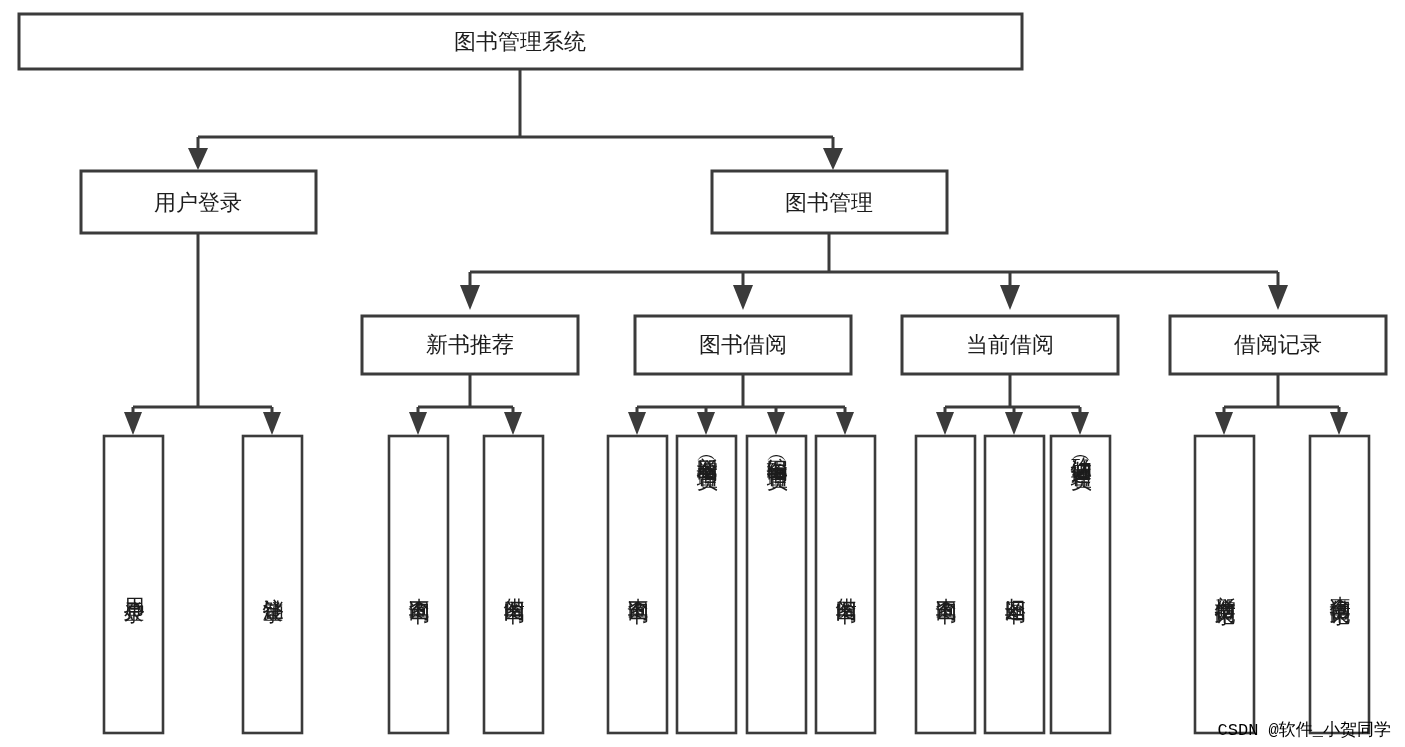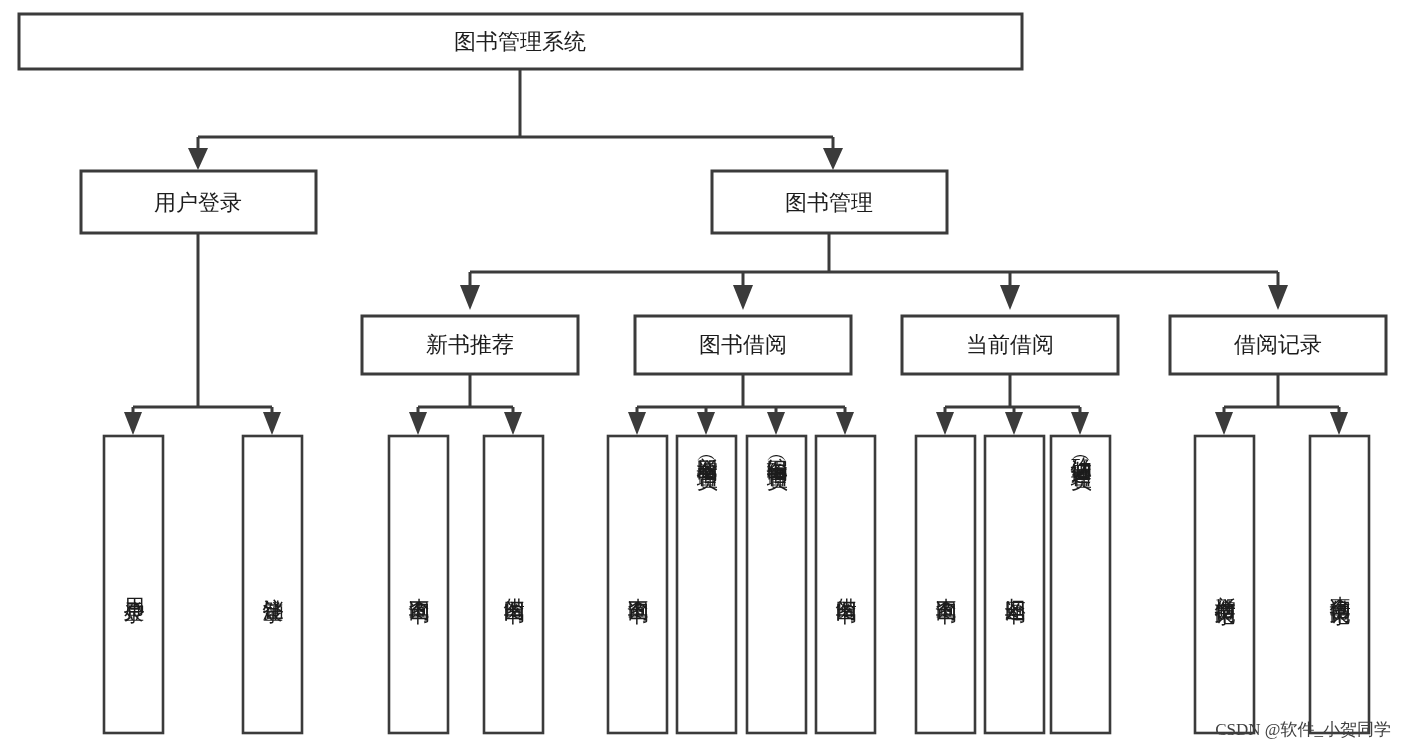--- a/index.html
+++ b/index.html
@@ -68,23 +68,23 @@
     line-height: 1.32;
     letter-spacing: 2px;
     color: #1c1c1c;
     white-space: nowrap;
     text-align: center;
   }
   .watermark {
     position: absolute;
     right: 14px;
     bottom: 6px;
-    font-family: Liberation Serif, serif;
+    font-family: Liberation Mono, monospace;
     font-size: 17px;
-    color: #404040;
+    color: #000000;
     white-space: nowrap;
   }
 </style>
 </head>
 <body>
 
 <div id="diagram-root">
 
   <svg class="diagram" viewBox="0 0 1405 747">
 

